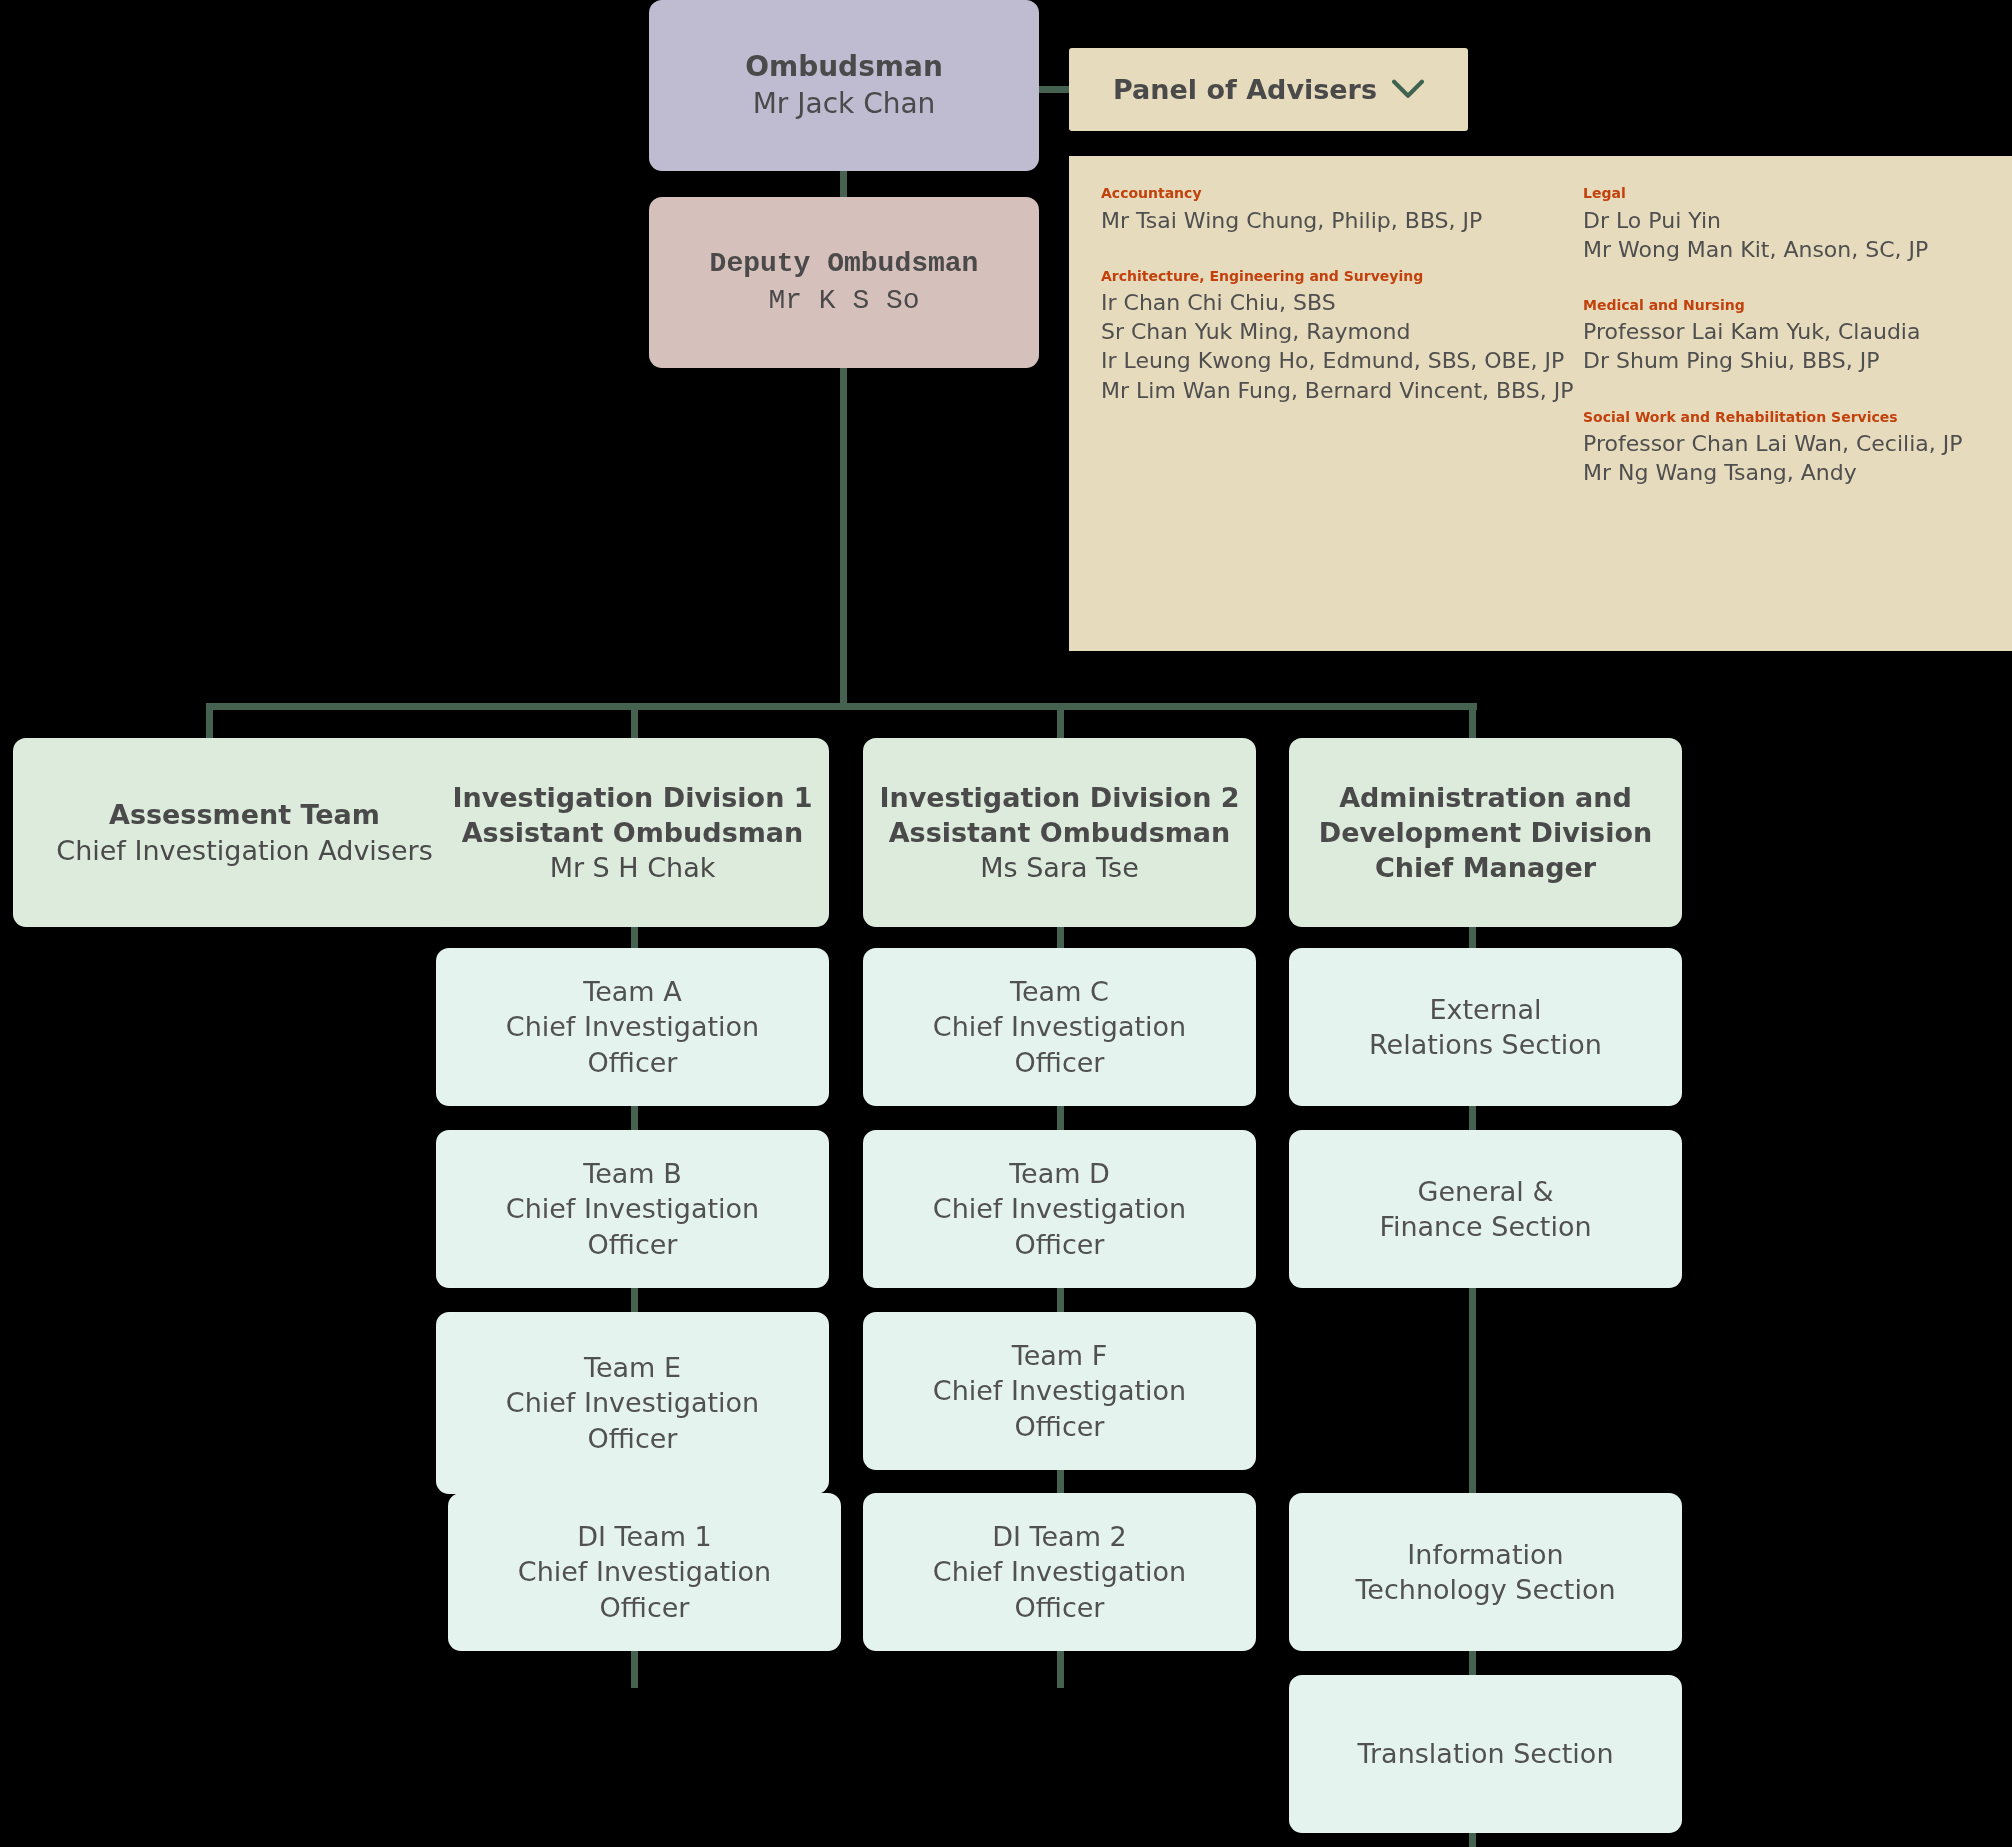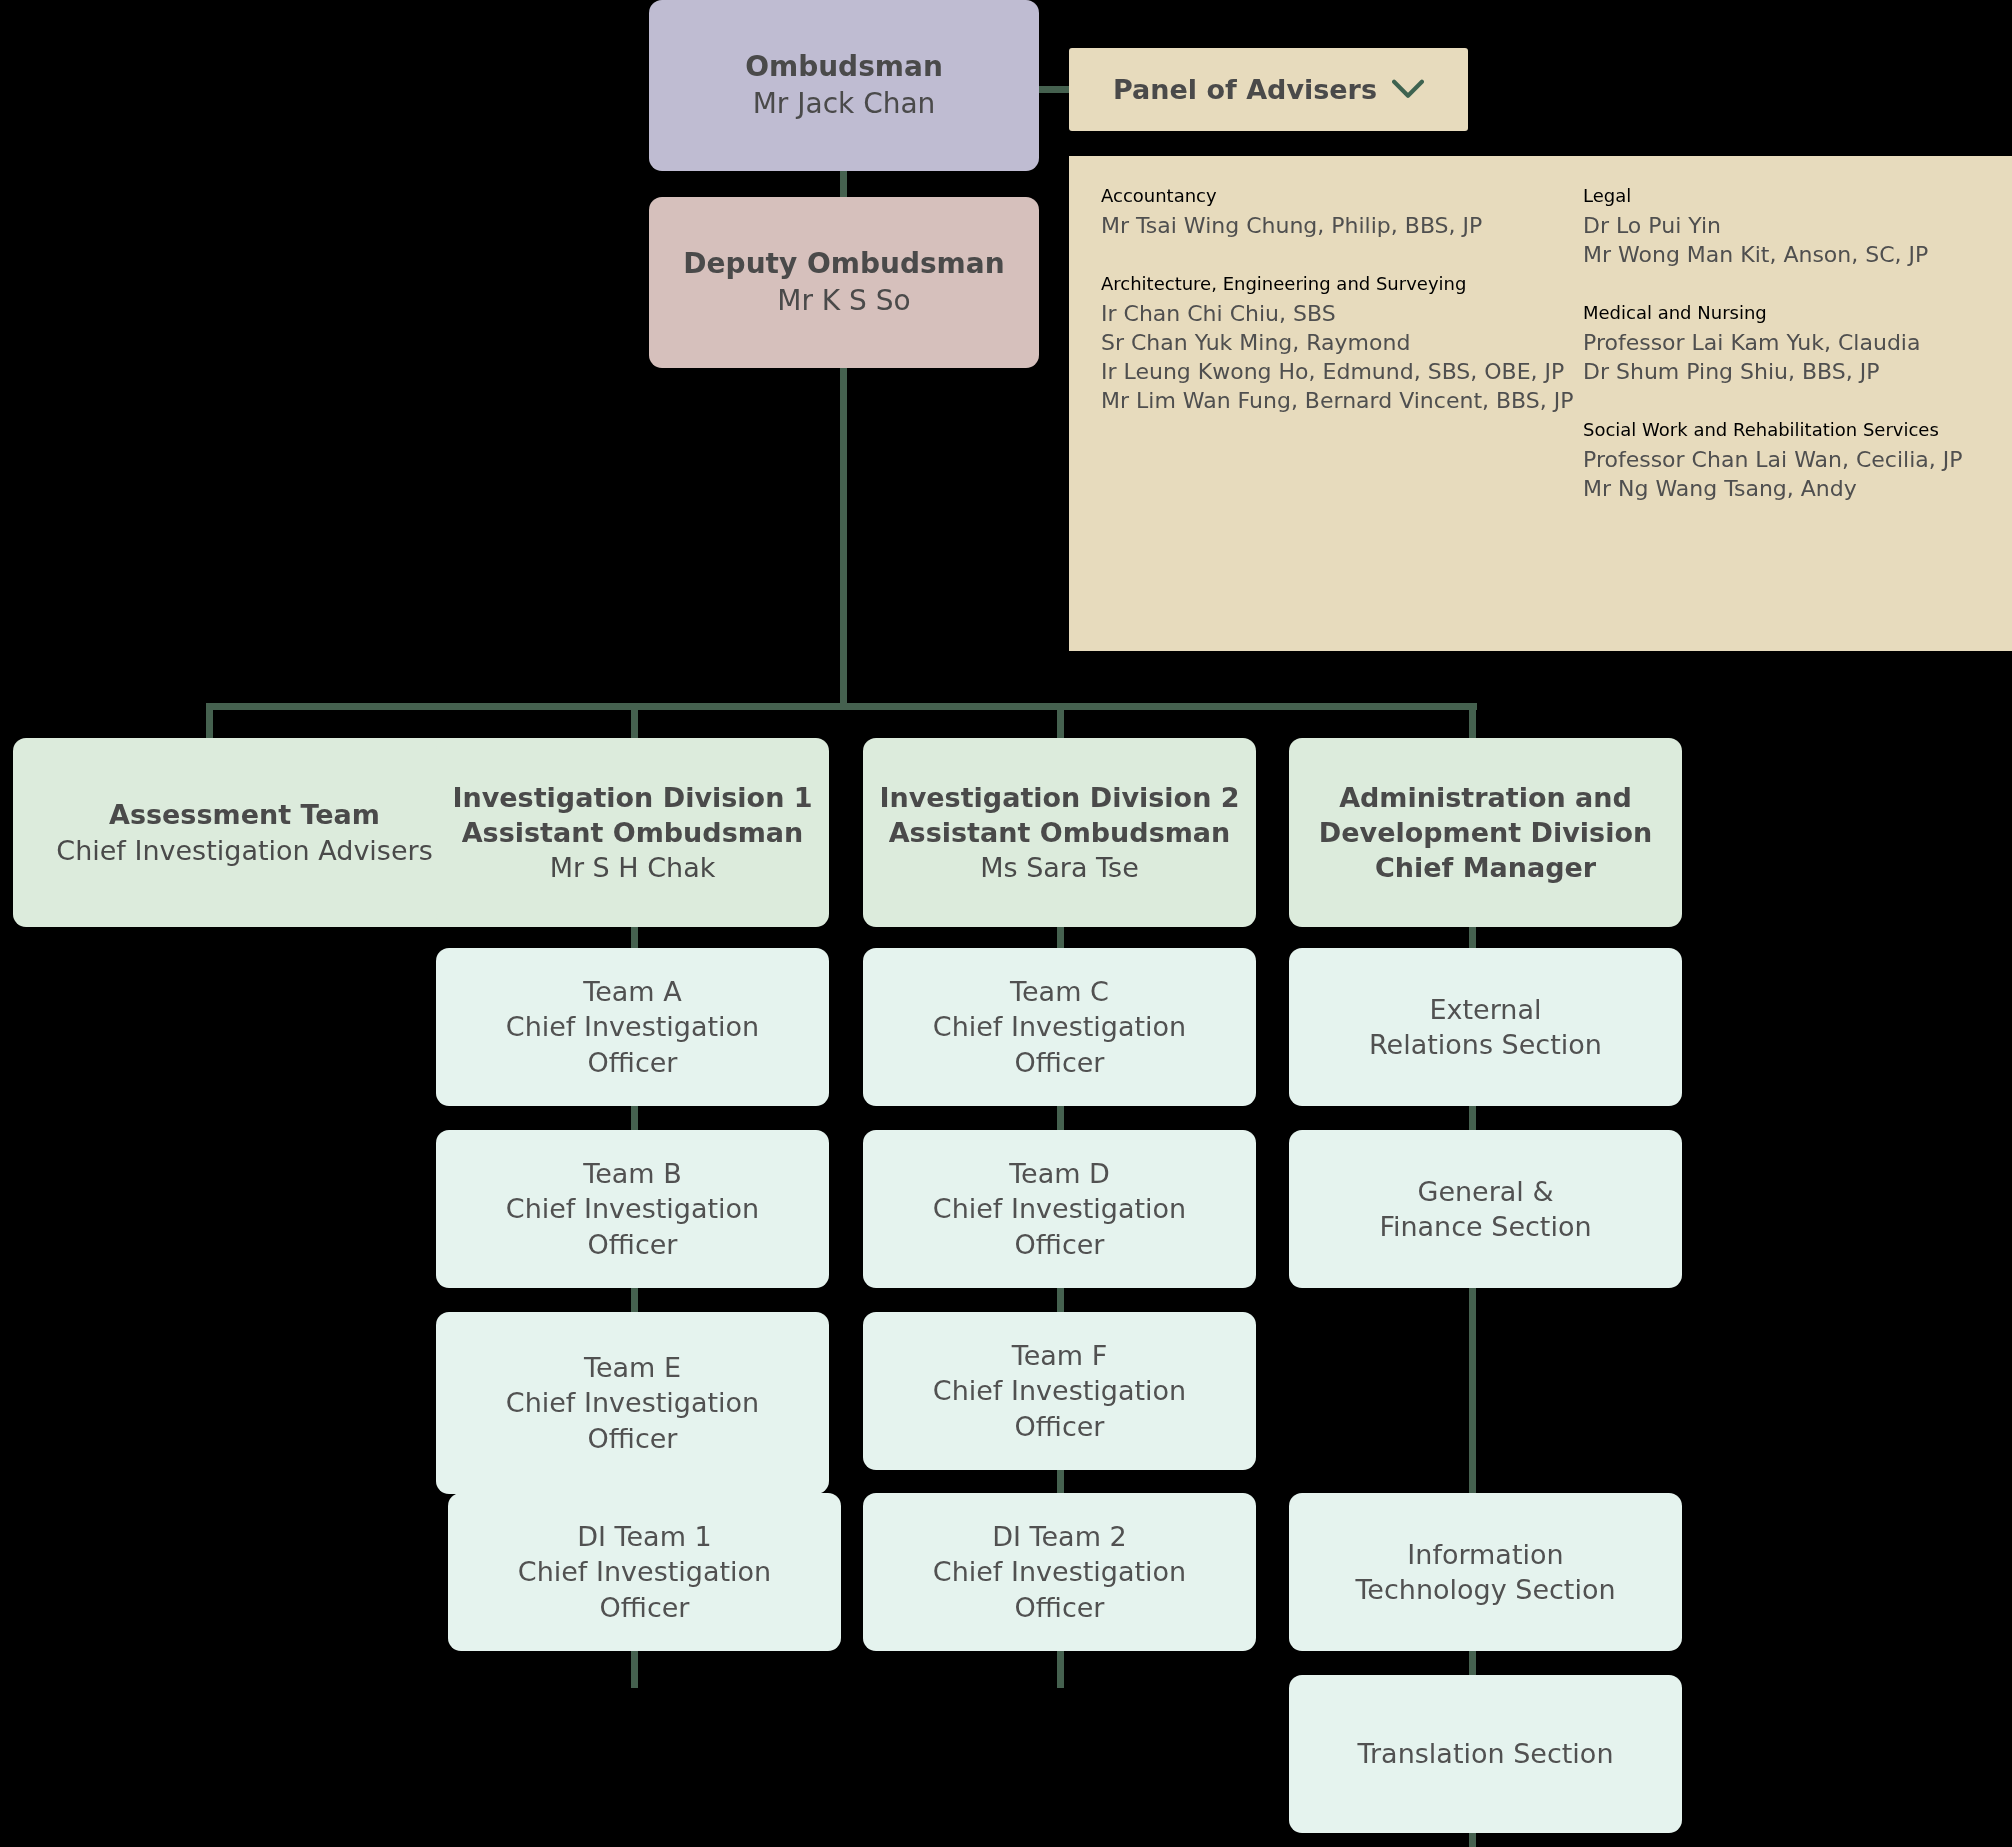--- a/index.html
+++ b/index.html
@@ -98,23 +98,23 @@
     display: flex;
     gap: 0px;
   }
   .adv-col {
     flex: 1;
     min-width: 0;
   }
   .adv-group { margin-bottom: 32px; }
   .adv-group:last-child { margin-bottom: 0; }
   .adv-cat {
-    font-size: 18px;
-    font-weight: normal;
-    color: #000000;
+    font-size: 14px;
+    font-weight: bold;
+    color: #c2410c;
     margin-bottom: 2.8px;
     line-height: 1.35;
   }
   .adv-name {
     font-size: 22px;
     color: #4f4f4f;
     line-height: 1.32;
   }
 </style>
 </head>
@@ -137,21 +137,21 @@
 
   <div class="line" style="left:631px; top:881px; width:7.4px; height:807px;"></div>
   <div class="line" style="left:1057px; top:881px; width:7.4px; height:807px;"></div>
   <div class="line" style="left:1469px; top:881px; width:7.4px; height:983px;"></div>
 
   <div class="node node-ombudsman" style="left:649px; top:0px; width:390px; height:171px;">
     <div class="title">Ombudsman</div>
     <div class="sub">Mr Jack Chan</div>
   </div>
 
-  <div class="node node-deputy" style="left:649px; top:197px; width:390px; height:171px;">
+  <div class="node node-deputy" style="left:649px; top:197px; width:390px; height:171px;font-family:Liberation Mono, monospace;">
     <div class="title">Deputy Ombudsman</div>
     <div class="sub">Mr K S So</div>
   </div>
 
   <div class="advisers-header" style="left:1069px; top:48px; width:399px; height:83px;">
     <span>Panel of Advisers</span>
     <span class="chevron">
       <svg width="32" height="20.4" viewBox="0 0 34 22" xmlns="http://www.w3.org/2000/svg">
         <path d="M2 3 L17 18 L32 3" stroke="#3e6350" stroke-width="4.5" fill="none" stroke-linecap="round" stroke-linejoin="round"></path>
       </svg>

